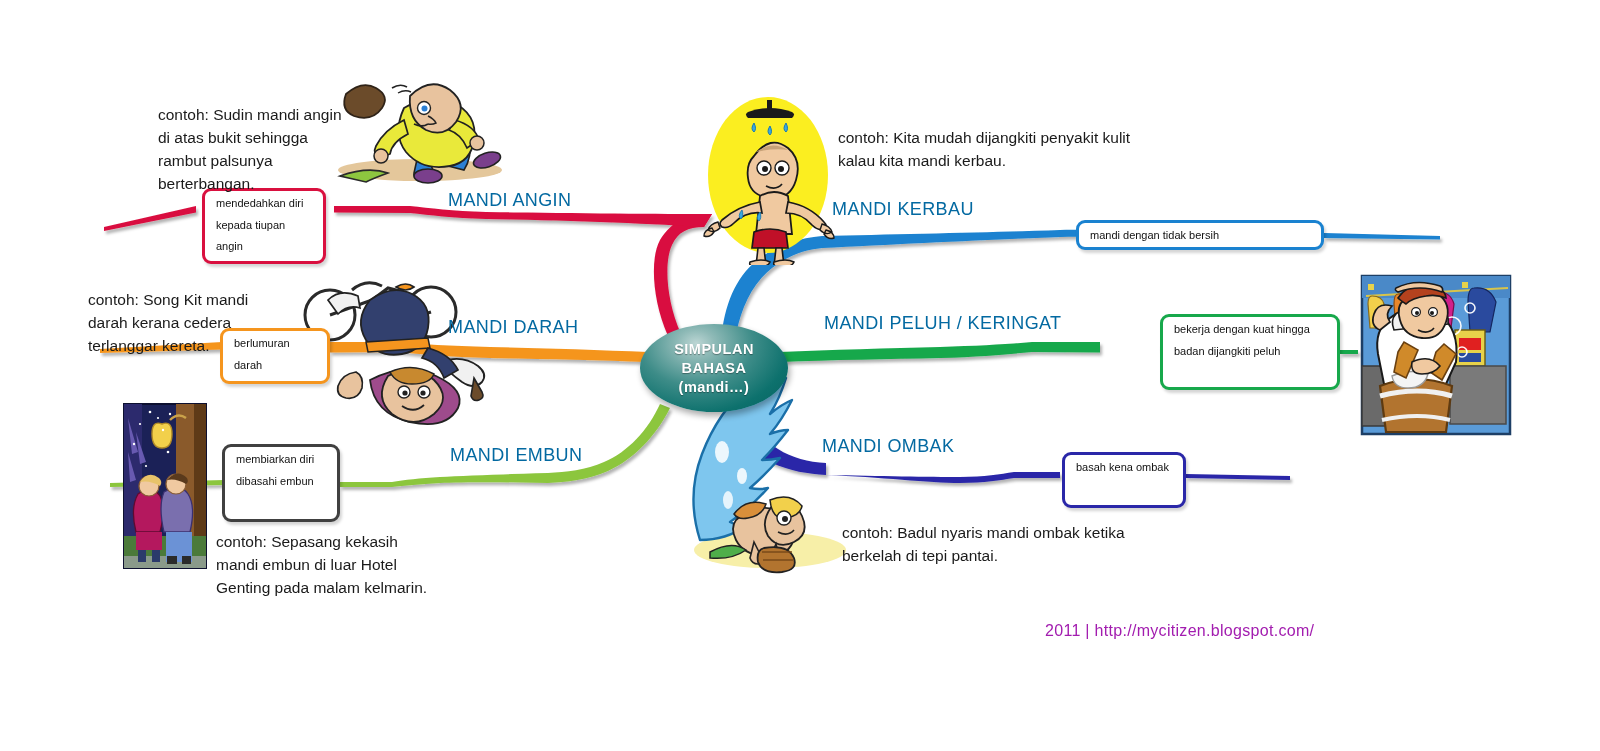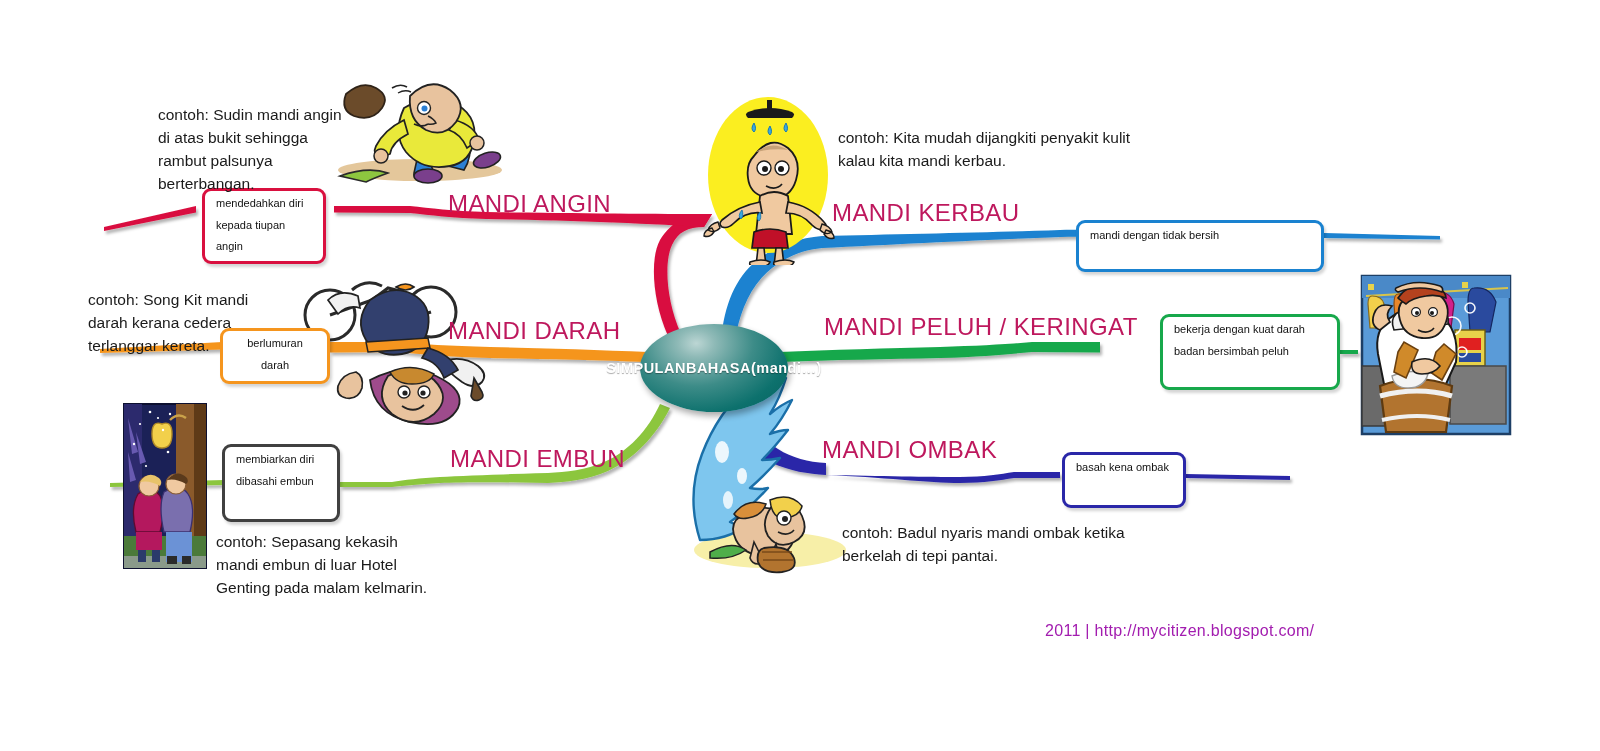--- a/index.html
+++ b/index.html
@@ -3,36 +3,36 @@
 <meta charset="utf-8">
 <style>
   html,body{margin:0;padding:0;background:#ffffff;}
   body{width:1600px;height:751px;position:relative;overflow:hidden;
        font-family:"Liberation Sans","DejaVu Sans",sans-serif;}
   #stage{position:absolute;left:0;top:0;width:1600px;height:751px;}
   #branches{position:absolute;left:0;top:0;width:1600px;height:751px;}
   .art{position:absolute;}
   .cap{position:absolute;font-size:15.5px;line-height:23px;color:#1a1a1a;
        font-family:"Liberation Sans","DejaVu Sans",sans-serif;}
-  .blabel{position:absolute;font-size:24px;letter-spacing:.4px;color:#be185d;
+  .blabel{position:absolute;font-size:18px;letter-spacing:.4px;color:#0369a1;
           white-space:nowrap;font-family:"Liberation Sans","DejaVu Sans",sans-serif;}
   .kbox{position:absolute;background:#fff;border-radius:9px;
         font-size:11px;line-height:21.5px;color:#111;padding:2px 11px 7px 11px;
         box-sizing:border-box;box-shadow:2px 3px 3px rgba(0,0,0,.17);}
   .kbox.red{border:3px solid #d9103f;}
   .kbox.orange{border:3px solid #f5951e;}
   .kbox.lgreen{border:3px solid #404040;}
   .kbox.blue{border:3px solid #1a82d0;}
   .kbox.green{border:3px solid #17a84b;}
   .kbox.navy{border:3px solid #2a27a8;}
   #center-node{position:absolute;left:640px;top:324px;width:148px;height:88px;
      border-radius:50%;
      background:radial-gradient(ellipse at 38% 22%, #bcd6d4 0%, #8fbab7 14%, #3d8c88 44%, #0d716d 72%, #06605d 100%);
      box-shadow:2px 4px 6px rgba(0,0,0,.33);
-     display:flex;flex-direction:row;align-items:center;justify-content:center;}
+     display:flex;flex-direction:column;align-items:center;justify-content:center;}
   #center-node span{color:#fff;font-weight:bold;font-size:14.5px;line-height:19px;
      letter-spacing:.5px;text-align:center;
      text-shadow:0 1px 1px rgba(0,0,0,.35);}
   #credit{position:absolute;left:1045px;top:622px;font-size:16px;color:#a21caf;
      letter-spacing:.3px;white-space:nowrap;}
   .ell-yellow{position:absolute;border-radius:50%;background:#fbee20;}
 </style>
 </head>
 <body>
 
@@ -279,25 +279,25 @@
 
   <div class="blabel" style="left:448px;top:190px;">MANDI ANGIN</div>
   <div class="blabel" style="left:832px;top:199px;">MANDI KERBAU</div>
   <div class="blabel" style="left:448px;top:317px;">MANDI DARAH</div>
   <div class="blabel" style="left:824px;top:313px;">MANDI PELUH / KERINGAT</div>
   <div class="blabel" style="left:450px;top:445px;">MANDI EMBUN</div>
   <div class="blabel" style="left:822px;top:436px;">MANDI OMBAK</div>
 
   <div class="kbox red" style="left:202px;top:188px;width:124px;height:76px;">mendedahkan diri kepada tiupan angin</div>
 
-  <div class="kbox blue" style="left:1076px;top:220px;width:248px;height:52px;">mandi dengan tidak bersih</div>
-
-  <div class="kbox orange" style="left:220px;top:328px;width:110px;height:56px;text-align:center;">berlumuran darah</div>
-
-  <div class="kbox green" style="left:1160px;top:314px;width:180px;height:76px;">bekerja dengan kuat darah badan bersimbah peluh</div>
+  <div class="kbox blue" style="left:1076px;top:220px;width:248px;height:30px;">mandi dengan tidak bersih</div>
+
+  <div class="kbox orange" style="left:220px;top:328px;width:110px;height:56px;">berlumuran darah</div>
+
+  <div class="kbox green" style="left:1160px;top:314px;width:180px;height:76px;">bekerja dengan kuat hingga badan dijangkiti peluh</div>
 
   <div class="kbox lgreen" style="left:222px;top:444px;width:118px;height:78px;">membiarkan diri dibasahi embun</div>
 
   <div class="kbox navy" style="left:1062px;top:452px;width:124px;height:56px;">basah kena ombak</div>
 
   <div class="cap" style="left:158px;top:103px;width:196px;">contoh: Sudin mandi angin di atas bukit sehingga rambut palsunya berterbangan.</div>
 
   <div class="cap" style="left:88px;top:288px;width:180px;">contoh: Song Kit mandi darah kerana cedera terlanggar kereta.</div>
 
   <div class="cap" style="left:838px;top:126px;width:314px;">contoh: Kita mudah dijangkiti penyakit kulit kalau kita mandi kerbau.</div>

